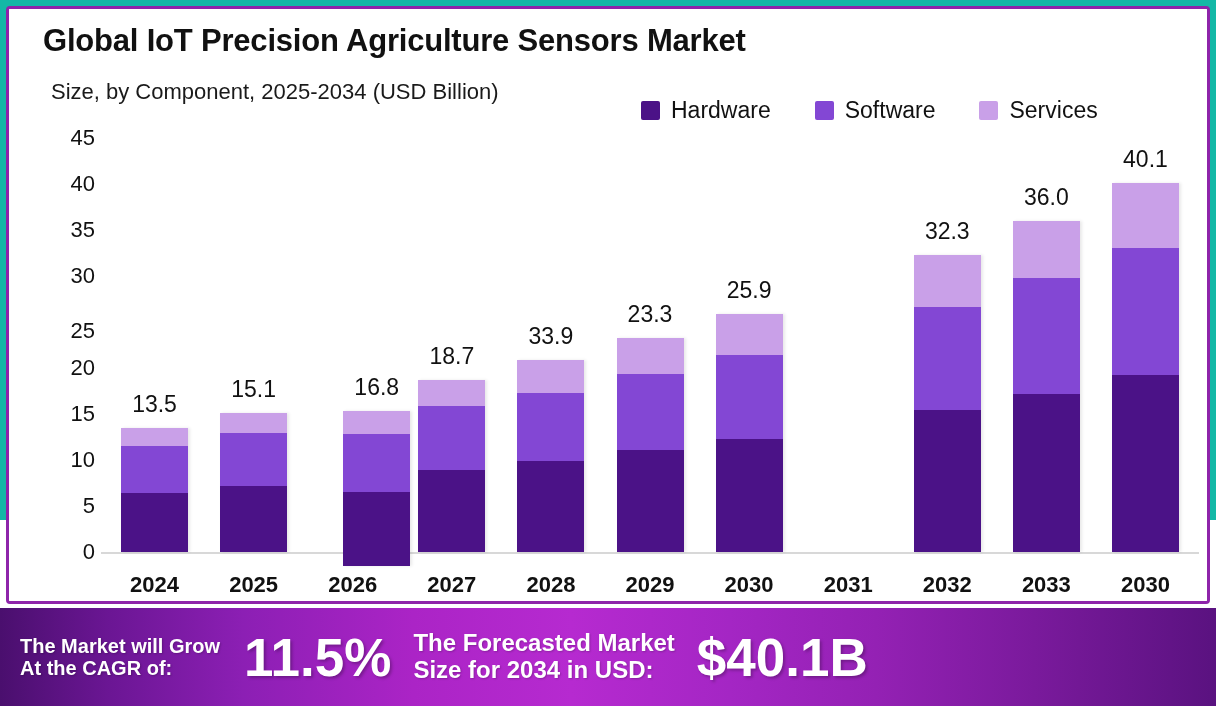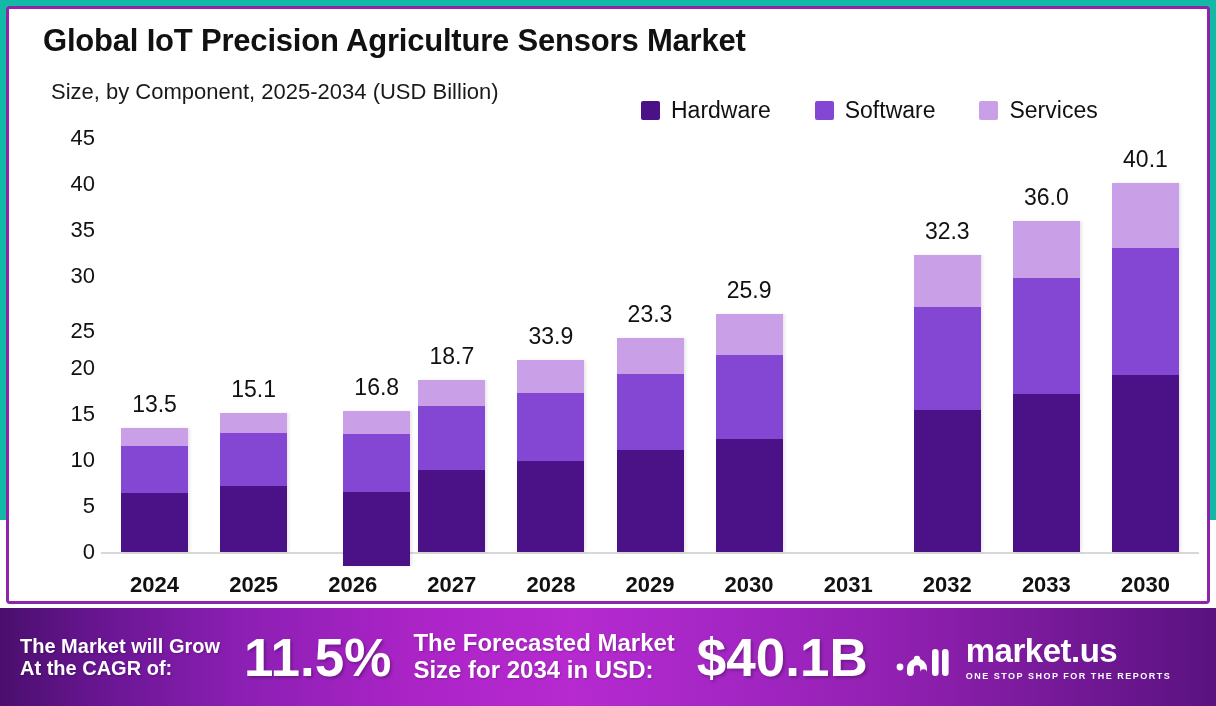--- a/index.html
+++ b/index.html
@@ -343,28 +343,15 @@
       <span>The Market will Grow</span><br>
       <span>At the CAGR of:</span>
     </div>
     <div class="cagr-value">11.5%</div>
     <div class="banner-text forecast-caption">
       <span>The Forecasted Market</span><br>
       <span>Size for 2034 in USD:</span>
     </div>
     <div class="forecast-value">$40.1B</div>
 
-    <div class="brand">
-      <svg class="brand-mark" viewBox="0 0 58 40">
-        <circle cx="4" cy="30" r="3.4" fill="#ffffff"></circle>
-        <path d="M11 31.5 A10 10 0 0 1 31 31.5 L31 35.6 A3.4 3.4 0 0 0 24.2 35.6 L24.2 31.5 A3.2 3.2 0 0 0 17.8 31.5 L17.8 35.6 A3.4 3.4 0 0 1 11 35.6 Z" fill="#ffffff"></path>
-        <circle cx="21" cy="22" r="3.2" fill="#ffffff"></circle>
-        <rect x="36" y="12" width="6.6" height="27" rx="3.3" fill="#ffffff"></rect>
-        <rect x="46" y="12" width="6.6" height="27" rx="3.3" fill="#ffffff"></rect>
-      </svg>
-      <div class="brand-words">
-        <div class="brand-name">market.us</div>
-        <div class="brand-tag">ONE STOP SHOP FOR THE REPORTS</div>
-      </div>
-    </div>
   </div>
 
 </div>
 
 </body></html>

